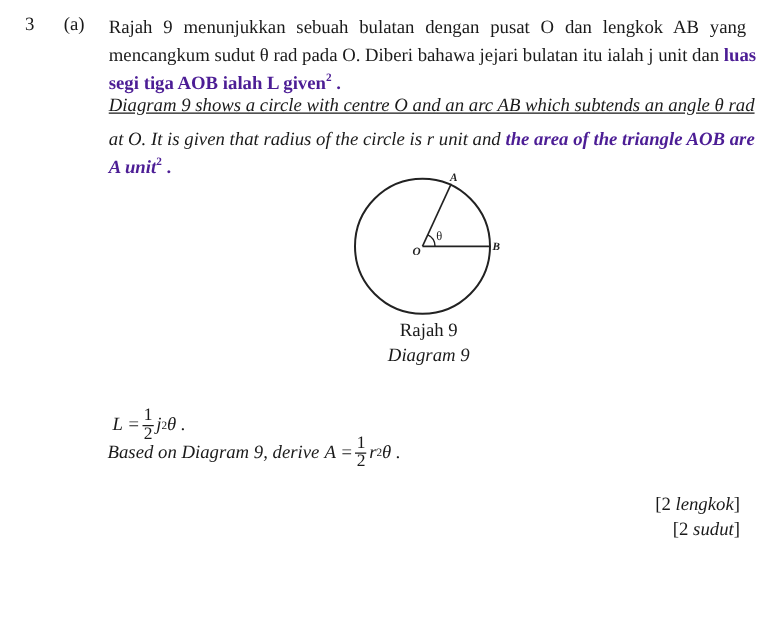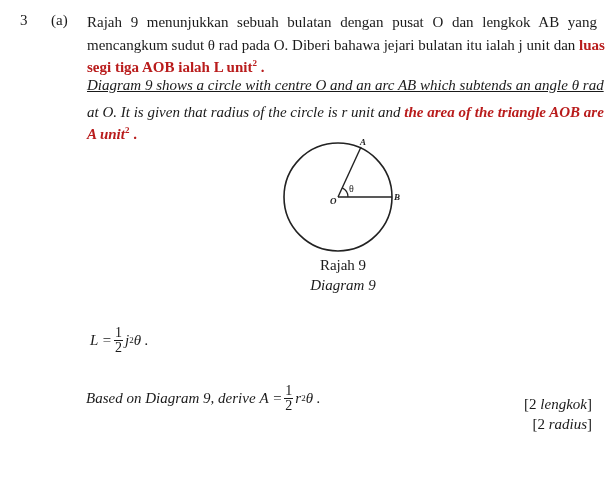--- a/index.html
+++ b/index.html
@@ -3,38 +3,38 @@
 <meta charset="utf-8">
 <style>
   html, body { margin:0; padding:0; background:#ffffff; }
   body { width:612px; height:498px; position:relative; overflow:hidden;
          font-family:"Liberation Serif", serif; color:#1a1a1a; font-size:15px; }
   .abs { position:absolute; white-space:nowrap; }
   .qnum { left:20px; top:12px; }
   .qpart { left:51px; top:12px; }
   .line { left:87px; width:510px; height:22px; line-height:22px; }
   .justify { text-align:justify; text-align-last:justify; }
-  .red { color:#b91c1c; font-weight:bold; }
+  .red { color:#4c1d95; font-weight:bold; }
   .it { font-style:italic; }
   sup { font-size:9px; vertical-align:6px; line-height:0; }
   .caption { width:160px; text-align:center; left:263px; }
   .frac { display:inline-block; vertical-align:middle; text-align:center; margin:0 2px; line-height:1; }
   .frac span { display:block; font-size:14px; }
   .frac .num { border-bottom:1px solid #1a1a1a; padding:0 1px; }
   .marks { right:20px; text-align:right; }
 </style>
 </head>
 <body>
 
 <div class="abs qnum">3</div>
 <div class="abs qpart">(a)</div>
 
 <div class="abs line justify" style="top:11px;">Rajah 9 menunjukkan sebuah bulatan dengan pusat O dan lengkok AB yang</div>
 <div class="abs line" style="top:34px;"><span>mencangkum sudut θ rad pada O. Diberi bahawa jejari bulatan itu ialah j unit dan </span><span class="red">luas</span></div>
-<div class="abs line" style="top:56px;"><span class="red">segi tiga AOB ialah L unit</span><sup class="red">2</sup><span class="red"> .</span></div>
+<div class="abs line" style="top:56px;"><span class="red">segi tiga AOB ialah L given</span><sup class="red">2</sup><span class="red"> .</span></div>
 
 <div class="abs line justify it" style="top:74px;text-decoration:underline;">Diagram 9 shows a circle with centre O and an arc AB which subtends an angle θ rad</div>
 <div class="abs line it" style="top:101px;"><span>at O. It is given that radius of the circle is r unit and </span><span class="red">the area of the triangle AOB are</span></div>
 <div class="abs line" style="top:123px;"><span class="red it">A unit</span><sup class="red">2</sup><span class="red"> .</span></div>
 
 <svg class="abs" style="left:270px; top:130px;" width="140" height="130">
   <circle cx="68" cy="67" r="54" fill="none" stroke="#222" stroke-width="1.6"></circle>
   <line x1="68" y1="67" x2="91" y2="17" stroke="#222" stroke-width="1.4"></line>
   <line x1="68" y1="67" x2="122" y2="67" stroke="#222" stroke-width="1.4"></line>
   <path d="M 78 67 A 10 10 0 0 0 72.2 57.9" fill="none" stroke="#222" stroke-width="1.2"></path>
@@ -49,26 +49,26 @@
 <div class="abs" style="left:86px; top:322px; height:36px; display:flex; align-items:center;">
   <span class="it" style="margin-left:4px;">L =</span>
   <span class="frac">
       <span class="num">1</span>
       <span>2</span>
     </span>
   <span class="it">j</span>
     <sup>2</sup>
     <span class="it">θ .</span>
 </div>
-<div class="abs it" style="left:86px; top:380px; height:36px; display:flex; align-items:center;">
+<div class="abs it" style="left:86px; top:344px; height:36px; display:flex; align-items:center;">
   <span>Based on Diagram 9, derive </span>
   <span style="margin-left:4px;">A =</span>
   <span class="frac" style="font-style:normal;">
       <span class="num">1</span>
       <span>2</span>
     </span>
   <span>r</span>
     <sup style="font-style:normal;">2</sup>
     <span>θ .</span>
 </div>
 
 <div class="abs marks" style="top:396px;">[<span>2 </span><span class="it">lengkok</span>]</div>
-<div class="abs marks" style="top:416px;">[<span>2 </span><span class="it">radius</span>]</div>
+<div class="abs marks" style="top:416px;">[<span>2 </span><span class="it">sudut</span>]</div>
 
 </body></html>

